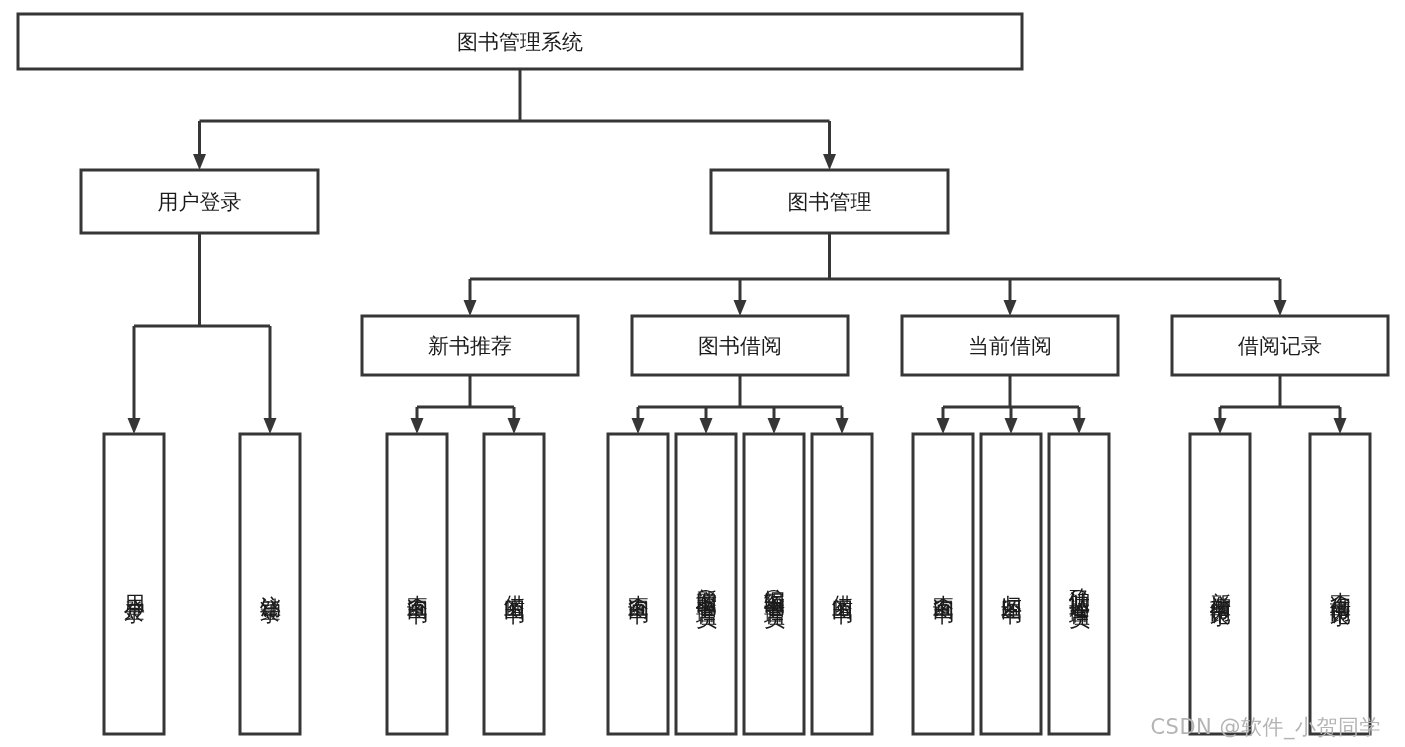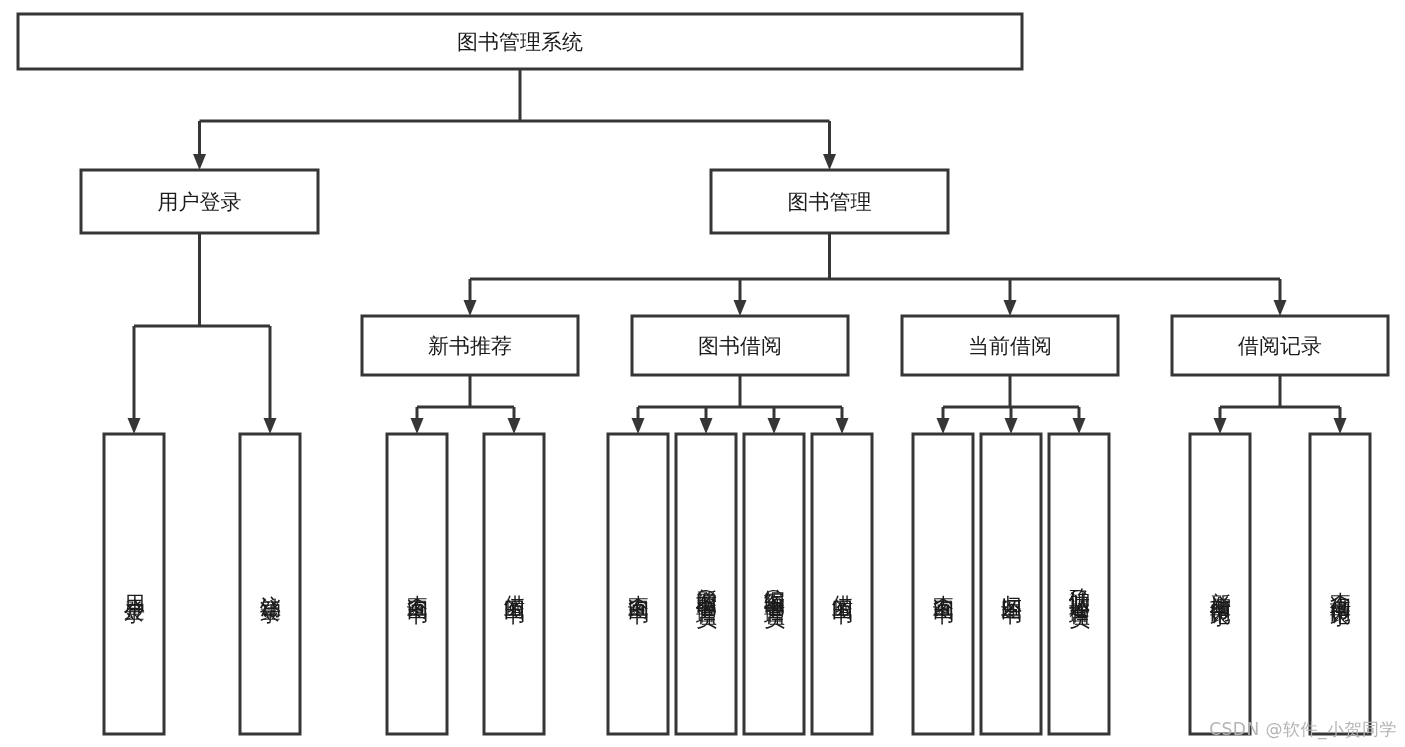--- a/index.html
+++ b/index.html
@@ -57,24 +57,24 @@
     writing-mode: vertical-rl;
     text-orientation: upright;
     letter-spacing: 3px;
     line-height: 1;
     text-align: center;
     white-space: nowrap;
     pointer-events: none;
   }
   .watermark {
     position: absolute;
-    right: 8px;
+    right: 24px;
     bottom: 6px;
     font-family: "DejaVu Sans", "Liberation Sans", sans-serif;
-    font-size: 17px;
+    font-size: 21px;
     color: #b4b4b4;
     letter-spacing: 0.5px;
     white-space: nowrap;
     margin-top: 32px;
   }
 </style>
 </head>
 <body>
 
 <div id="diagram-root">

